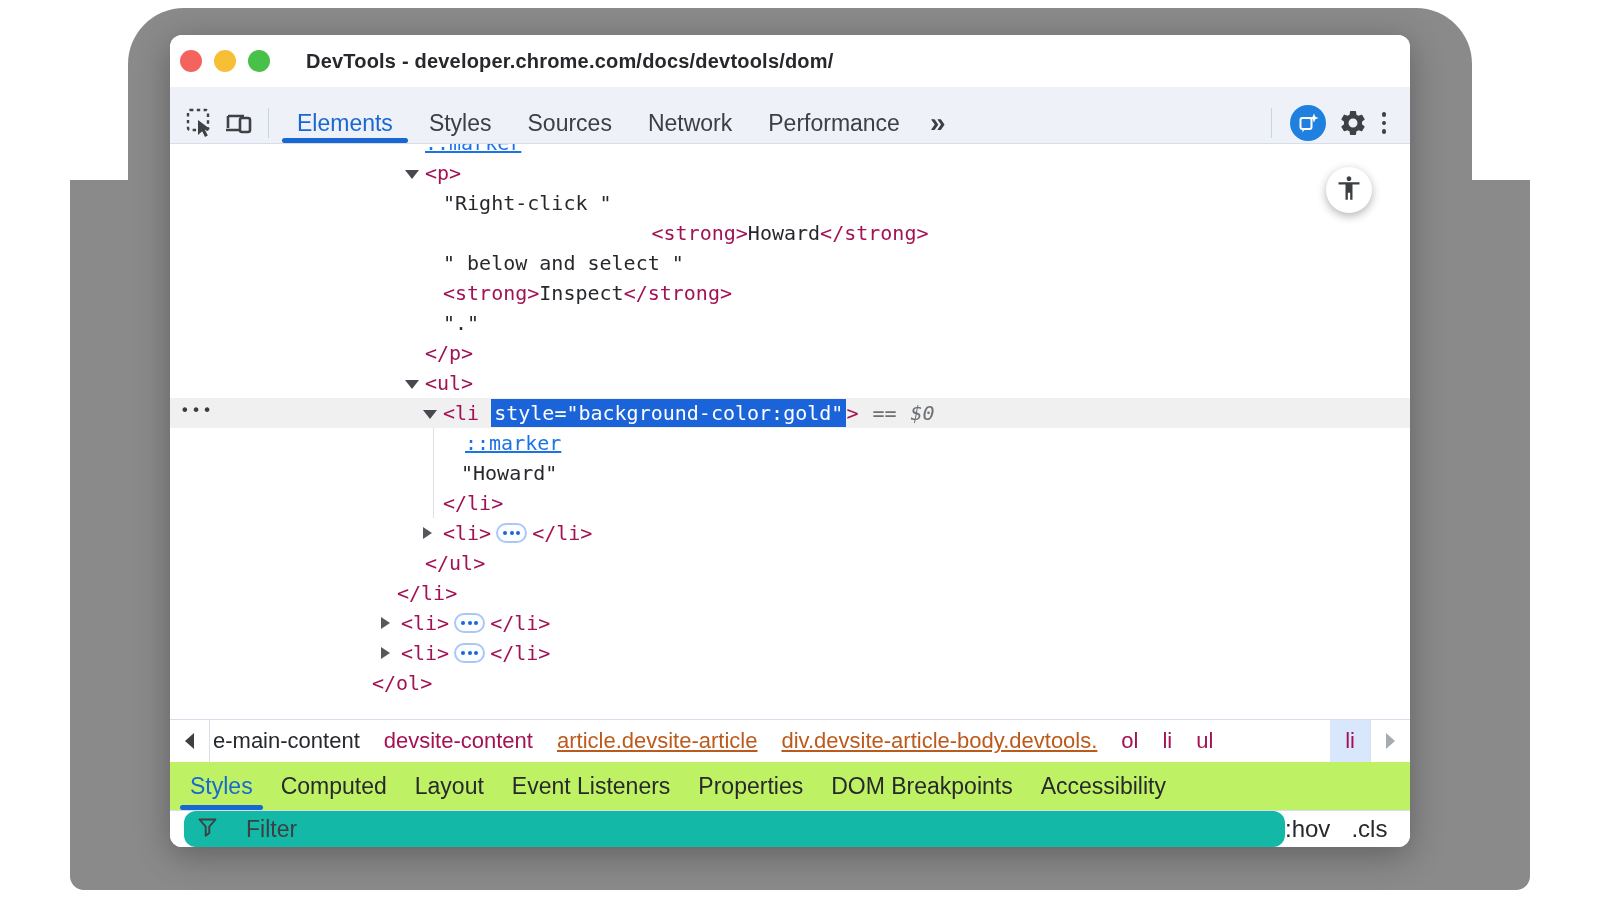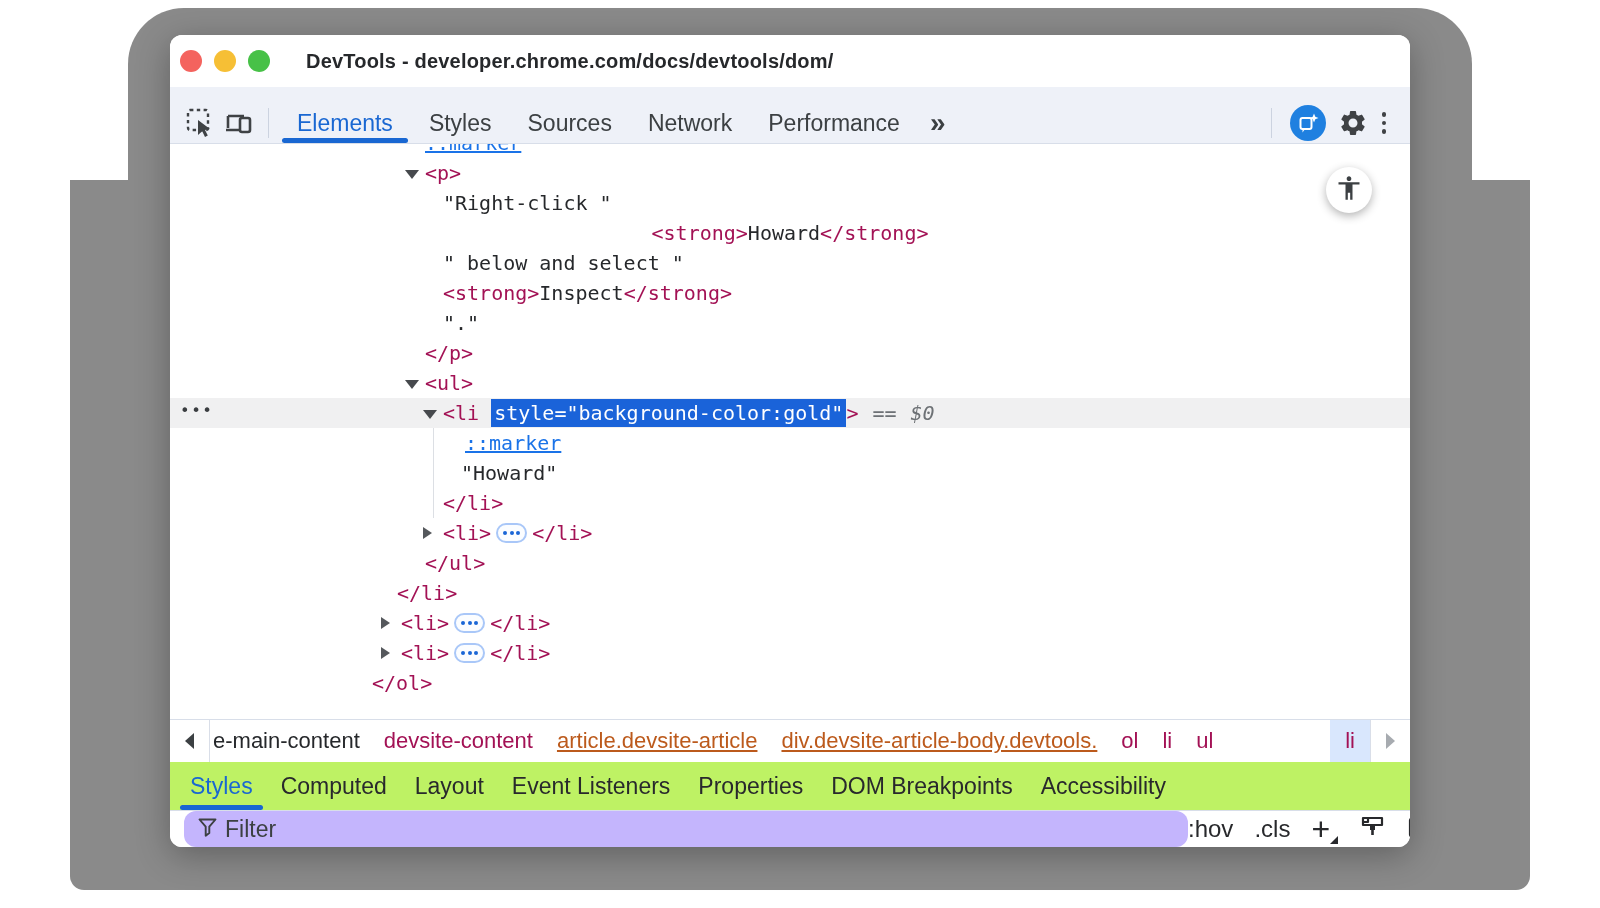--- a/index.html
+++ b/index.html
@@ -97,22 +97,22 @@
   .stabs { height:49px; flex:none; background:#bef264; border-bottom:1px solid var(--border);
            display:flex; align-items:stretch; padding-left:6px; }
   .stab { padding:0 14px; font-size:23px; color:#28292c; display:flex; align-items:center;
           position:relative; white-space:nowrap; }
   .stab.selected { color:var(--accent); }
   .stab.selected::after { content:""; position:absolute; left:4px; right:4px; bottom:0;
                           height:5px; border-radius:4px; background:var(--accent); }
 
   
   .filterbar { flex:1; display:flex; align-items:center; background:#fff; padding:0 16px 0 14px; }
-  .filter-pill { width:1004px; height:36px; flex:none; background:#c4b5fd; border-radius:12px;
-                 display:flex; align-items:center; padding:0 13px; gap:7px; }
+  .filter-pill { width:1101px; height:36px; flex:none; background:#14b8a6; border-radius:12px;
+                 display:flex; align-items:center; padding:0 13px; gap:28px; }
   .filter-input { border:none; outline:none; background:transparent; font-size:23px; flex:1;
                   font-family:"Liberation Sans", sans-serif; color:var(--text); }
   .filter-input::placeholder { color:#3c4043; opacity:1; }
   .fb-right { margin-left:auto; display:flex; align-items:center; gap:21px; }
   .txt-btn { font-size:24px; color:#28292c; }
   .plus-btn { position:relative; font-size:32px; font-weight:300; color:#28292c; line-height:1;
               padding-right:8px; }
   .plus-btn::after { content:""; position:absolute; right:0; bottom:1px; width:0; height:0;
                      border-left:8px solid transparent; border-bottom:8px solid #28292c; }
 </style>

